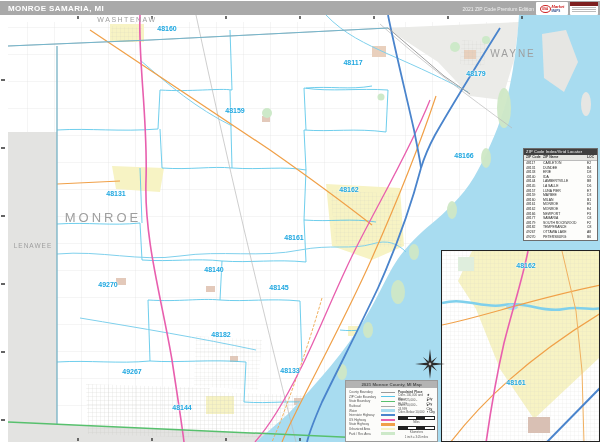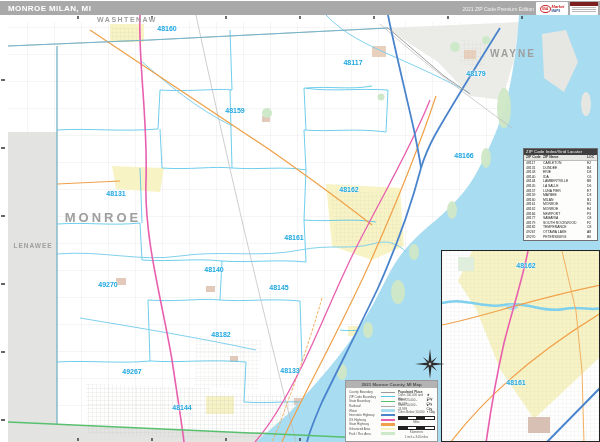--- a/index.html
+++ b/index.html
@@ -21,21 +21,21 @@
   .badge{position:absolute;right:2px;top:1px;width:28px;height:13px;background:#fff;border-radius:1px;}
   .badge .bt{height:4px;background:#7e1f1f;}
   .badge .bl{height:1px;background:#bbb;margin:1px 2px 0 2px;}
 
   
   .map{position:absolute;left:0;top:15px;width:600px;height:427px;}
   svg{display:block;}
 
   
   .lbl{position:absolute;transform:translate(-50%,-50%);white-space:nowrap;pointer-events:none;}
-  .county-lbl{color:#9e9e9e;font-weight:700;}
+  .county-lbl{color:#9e9e9e;font-weight:400;}
   .zip-lbl{color:#1fa7e0;font-weight:bold;font-size:7px;
            text-shadow:0 0 2px #fff,0 0 2px #fff;}
 
   
   .ziptable{position:absolute;left:523px;top:148px;width:75px;background:#fdfdfb;
             border:1px solid #6d6d6d;box-sizing:border-box;}
   .ziptable .tbar{background:#3f3f3f;color:#fff;font-size:4px;line-height:6px;
             padding-left:2px;letter-spacing:.2px;}
   .ziptable .cols{display:flex;background:#e6e6e2;border-bottom:1px solid #bbb;
             font-size:3.4px;font-weight:bold;color:#333;line-height:5px;}
@@ -72,21 +72,21 @@
 
   
   .compass{position:absolute;left:414px;top:348px;width:32px;height:32px;}
 </style>
 </head>
 <body>
 
 <div class="page">
 
   <div class="header">
-    <span class="title">MONROE MILAN, MI</span>
+    <span class="title">MONROE SAMARIA, MI</span>
     <span class="edition">2021 ZIP Code Premium Edition</span>
     <span class="logo">
       <span class="oval">USA</span>
       <span class="word"><span>Market</span><small>MAPS</small></span>
     </span>
     <span class="badge">
       <span class="bt" style="display:block"></span>
       <span class="bl" style="display:block"></span>
       <span class="bl" style="display:block"></span>
       <span class="bl" style="display:block"></span>

